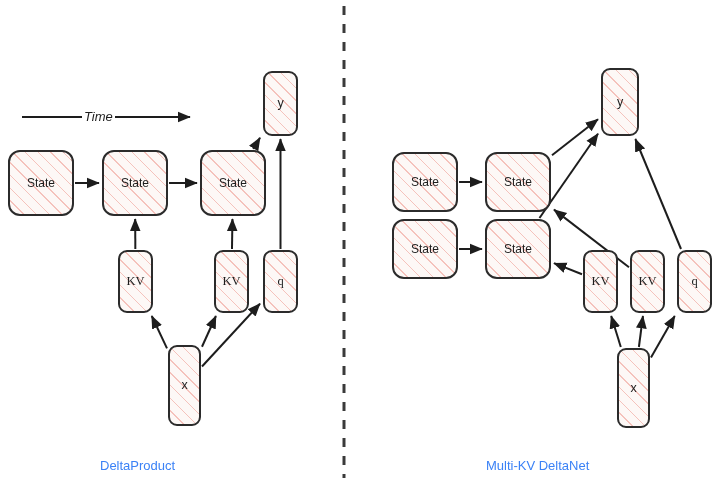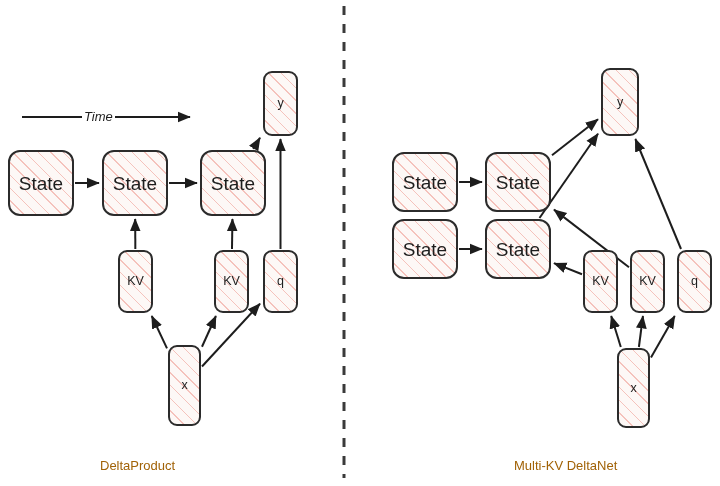--- a/index.html
+++ b/index.html
@@ -34,27 +34,27 @@
         rgba(0,0,0,0) 1px,
         rgba(0,0,0,0) 9px);
     display: flex;
     align-items: center;
     justify-content: center;
     color: #1d1d1d;
     font-size: 13px;
     line-height: 1;
     z-index: 3;
   }
-  .node.state { border-radius: 12px; font-size: 19px; }
-  .node.small { border-radius: 9px; font-size: 12.5px; }
+  .node.state { border-radius: 12px; font-size: 12px; }
+  .node.small { border-radius: 9px; font-size: 12.5px; font-family: Liberation Serif, serif; }
   .node.tall  { border-radius: 9px; font-size: 12.5px; }
   .node-label { pointer-events: none; }
   .panel-caption {
     position: absolute;
-    color: #a16207;
+    color: #3b82f6;
     font-size: 13px;
     text-align: center;
     white-space: nowrap;
     z-index: 4;
   }
   .time-label {
     position: absolute;
     background: #ffffff;
     color: #1d1d1d;
     font-size: 13px;
@@ -157,15 +157,15 @@
       </div>
       <div class="node tall" style="left: 601px; top: 68px; width: 38px; height: 68px;">
         <span class="node-label">y</span>
       </div>
       <div class="node tall" style="left: 617px; top: 348px; width: 33px; height: 80px;">
         <span class="node-label">x</span>
       </div>
     </div>
 
   <div class="panel-caption" style="left: 100px; top: 458px;">DeltaProduct</div>
-  <div class="panel-caption" style="left: 514px; top: 458px;">Multi-KV DeltaNet</div>
+  <div class="panel-caption" style="left: 486px; top: 458px;">Multi-KV DeltaNet</div>
 
 </div>
 
 </body></html>

